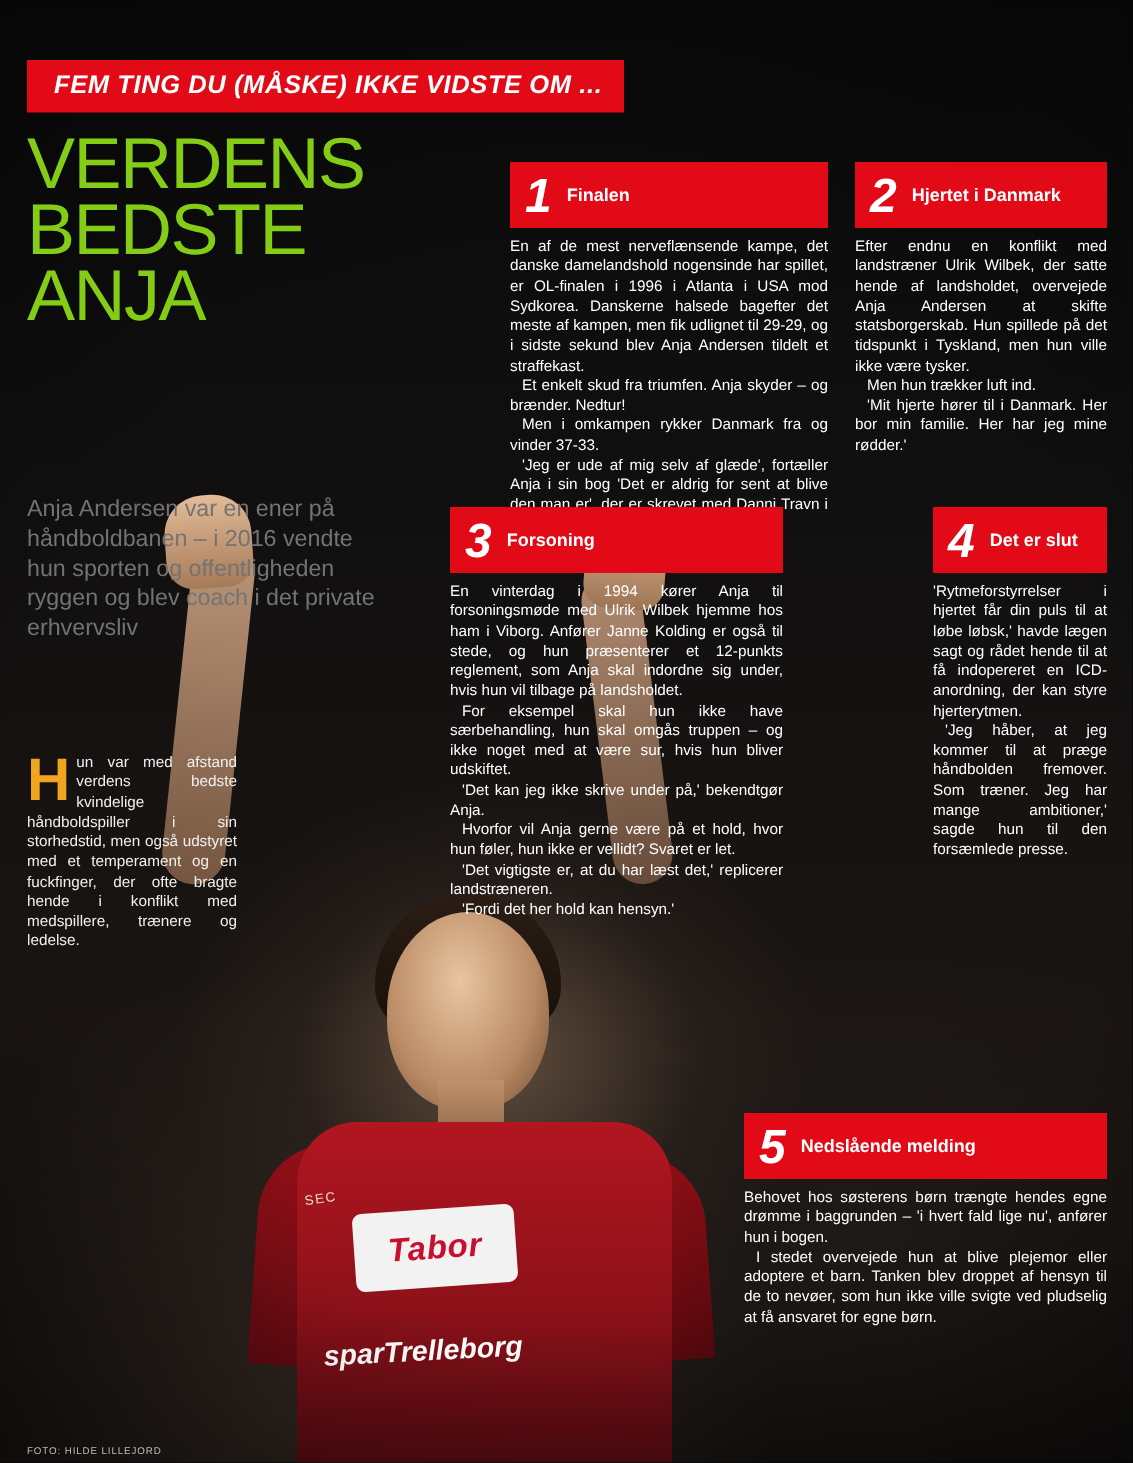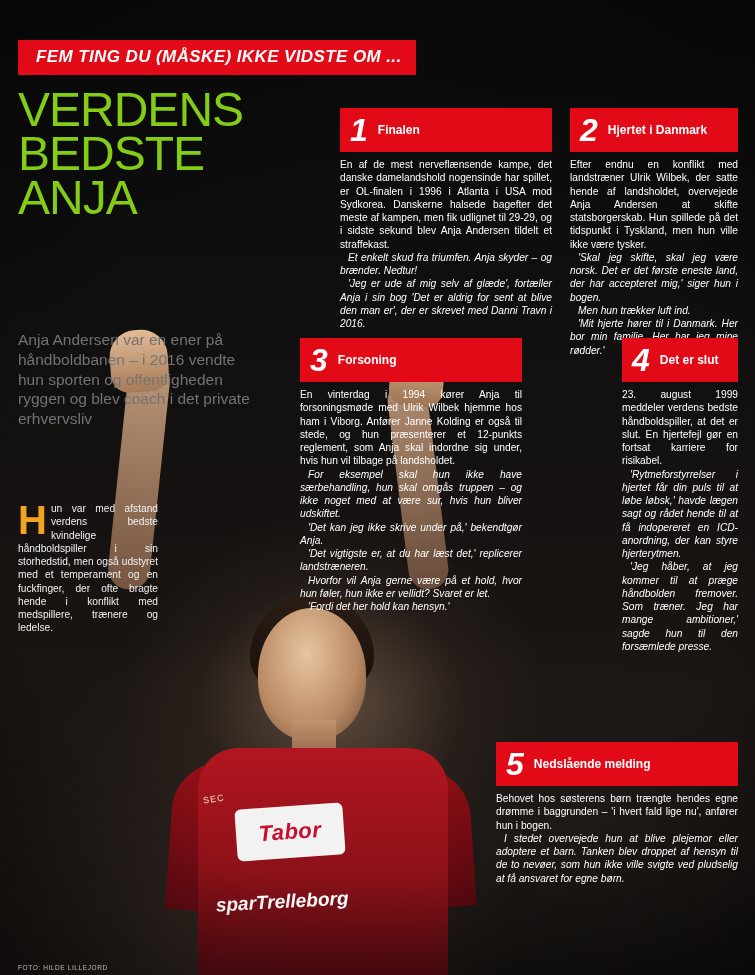--- a/index.html
+++ b/index.html
@@ -44,21 +44,21 @@
   .ingress p{margin:0;}
   .ingress p + p{text-indent:8px;}
 
   
   .box{position:absolute;}
   .boxhead{display:flex;align-items:center;background:#e20a17;padding:6px 8px;min-height:34px;box-sizing:border-box;}
   .boxnum{color:#fff;font-size:32px;font-weight:bold;font-style:italic;line-height:1;padding:0 10px 0 2px;}
   .boxtitle{color:#fff;font-size:12px;font-weight:bold;line-height:1.05;}
   .boxbody{font-size:10.2px;line-height:1.3;color:#fff;text-align:justify;padding-top:6px;}
   .boxbody p{margin:0;}
-  .boxbody p + p{text-indent:8px;font-style:italic;}
+  .boxbody p + p{text-indent:8px;}
 
   #b1{left:340px;top:108px;width:212px;}
   #b2{left:570px;top:108px;width:168px;}
   #b3{left:300px;top:338px;width:222px;}
   #b4{left:622px;top:338px;width:116px;}
   #b5{left:496px;top:742px;width:242px;}
 
   .credit{position:absolute;left:18px;bottom:4px;font-size:6.5px;color:#bdbdbd;letter-spacing:.6px;}
 </style>
 </head>
@@ -100,59 +100,58 @@
   </div>
 
   <div class="box" id="b1">
     <div class="boxhead">
       <div class="boxnum">1</div>
       <div class="boxtitle">Finalen</div>
     </div>
     <div class="boxbody">
       <p>En af de mest nerveflænsende kampe, det danske damelandshold nogensinde har spillet, er OL-finalen i 1996 i Atlanta i USA mod Sydkorea. Danskerne halsede bagefter det meste af kampen, men fik udlignet til 29-29, og i sidste sekund blev Anja Andersen tildelt et straffekast.</p>
       <p>Et enkelt skud fra triumfen. Anja skyder – og brænder. Nedtur!</p>
+      <p>Men i omkampen rykker Danmark fra og vinder 37-33.</p>
       <p>'Jeg er ude af mig selv af glæde', fortæller Anja i sin bog 'Det er aldrig for sent at blive den man er', der er skrevet med Danni Travn i 2016.</p>
     </div>
   </div>
 
   <div class="box" id="b2">
     <div class="boxhead">
       <div class="boxnum">2</div>
       <div class="boxtitle">Hjertet i Danmark</div>
     </div>
     <div class="boxbody">
       <p>Efter endnu en konflikt med landstræner Ulrik Wilbek, der satte hende af landsholdet, overvejede Anja Andersen at skifte statsborgerskab. Hun spillede på det tidspunkt i Tyskland, men hun ville ikke være tysker.</p>
-      <p>'Skal jeg skifte, skal jeg være norsk. Det er det første eneste land, der har accepteret mig,' siger hun i bogen.</p>
       <p>Men hun trækker luft ind.</p>
       <p>'Mit hjerte hører til i Danmark. Her bor min familie. Her har jeg mine rødder.'</p>
     </div>
   </div>
 
   <div class="box" id="b3">
     <div class="boxhead">
       <div class="boxnum">3</div>
       <div class="boxtitle">Forsoning</div>
     </div>
     <div class="boxbody">
       <p>En vinterdag i 1994 kører Anja til forsoningsmøde med Ulrik Wilbek hjemme hos ham i Viborg. Anfører Janne Kolding er også til stede, og hun præsenterer et 12-punkts reglement, som Anja skal indordne sig under, hvis hun vil tilbage på landsholdet.</p>
       <p>For eksempel skal hun ikke have særbehandling, hun skal omgås truppen – og ikke noget med at være sur, hvis hun bliver udskiftet.</p>
       <p>'Det kan jeg ikke skrive under på,' bekendtgør Anja.</p>
+      <p>Hvorfor vil Anja gerne være på et hold, hvor hun føler, hun ikke er vellidt? Svaret er let.</p>
       <p>'Det vigtigste er, at du har læst det,' replicerer landstræneren.</p>
-      <p>Hvorfor vil Anja gerne være på et hold, hvor hun føler, hun ikke er vellidt? Svaret er let.</p>
       <p>'Fordi det her hold kan hensyn.'</p>
     </div>
   </div>
 
   <div class="box" id="b4">
     <div class="boxhead">
       <div class="boxnum">4</div>
       <div class="boxtitle">Det er slut</div>
     </div>
     <div class="boxbody">
-      <p>23. august 1999 meddeler verdens bedste håndboldspiller, at det er slut. En hjertefejl gør en fortsat karriere for risikabel.</p>
       <p>'Rytmeforstyrrelser i hjertet får din puls til at løbe løbsk,' havde lægen sagt og rådet hende til at få indopereret en ICD-anordning, der kan styre hjerterytmen.</p>
       <p>'Jeg håber, at jeg kommer til at præge håndbolden fremover. Som træner. Jeg har mange ambitioner,' sagde hun til den forsæmlede presse.</p>
     </div>
   </div>
 
   <div class="box" id="b5">
     <div class="boxhead">
       <div class="boxnum">5</div>
       <div class="boxtitle">Nedslående melding</div>
     </div>

